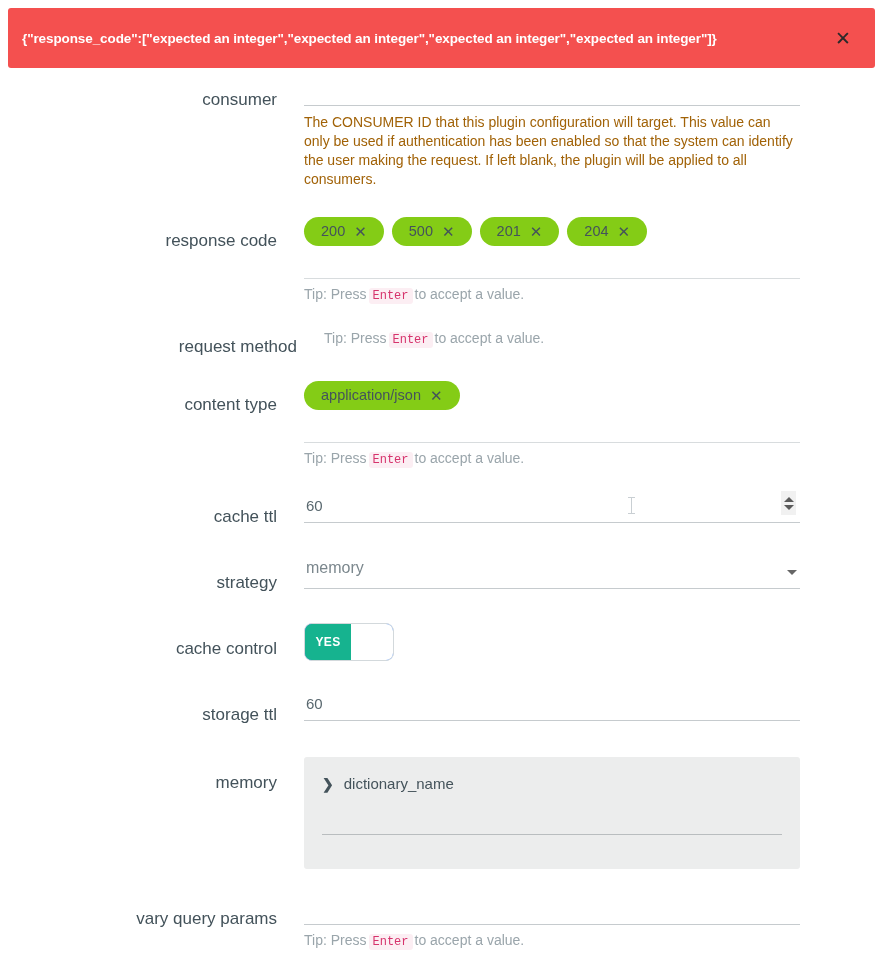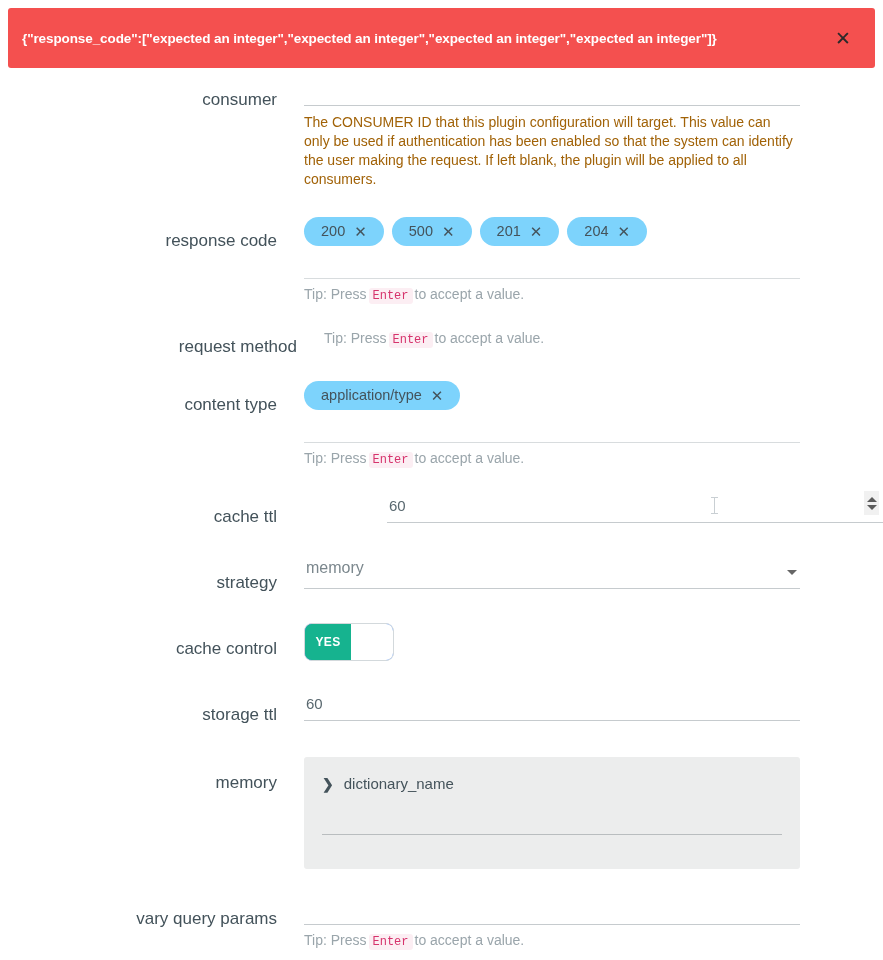--- a/index.html
+++ b/index.html
@@ -118,21 +118,21 @@
     display: flex;
     flex-wrap: wrap;
     align-items: flex-start;
     gap: 8px;
     padding-top: 4px;
   }
   .chip {
     display: inline-flex;
     align-items: center;
     gap: 9px;
-    background: #7dd3fc;
+    background: #84cc16;
     color: #44535b;
     border-radius: 18px;
     padding: 7px 17px;
     font-size: 14.5px;
     line-height: 1;
     white-space: nowrap;
   }
   .chip-x {
     font-size: 15px;
     color: #44535b;
@@ -322,31 +322,31 @@
         <span>Tip: Press</span><span class="kbd">Enter</span><span>to accept a value.</span>
       </div>
     </div>
   </div>
 
   <div class="row" style="margin-top:20px;">
     <div class="label-col" style="padding-top:18px;">content type</div>
     <div class="field-col">
       <div class="chips-area">
         <span class="chip">
-          <span>application/type</span>
+          <span>application/json</span>
           <span class="chip-x">✕</span>
         </span>
       </div>
       <div class="tip">
         <span>Tip: Press</span><span class="kbd">Enter</span><span>to accept a value.</span>
       </div>
     </div>
   </div>
 
-  <div class="row" style="margin-top:26px;justify-content:space-between;">
+  <div class="row" style="margin-top:26px;">
     <div class="label-col">cache ttl</div>
     <div class="field-col">
       <div class="num-wrap">
         <input class="underline-input" type="text" value="60" style="">
         <div class="caret-i"></div>
         <div class="spinner">
           <div class="spin-up"></div>
           <div class="spin-down"></div>
         </div>
       </div>

